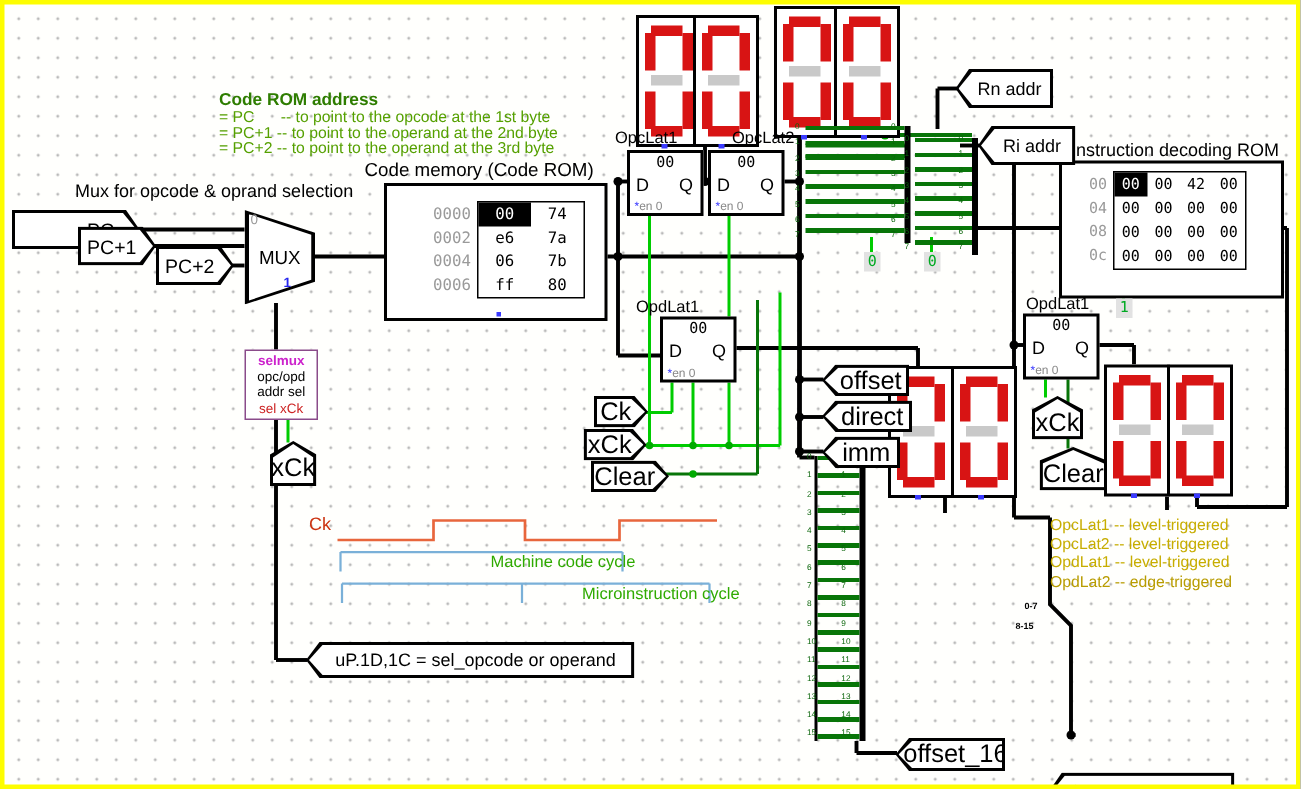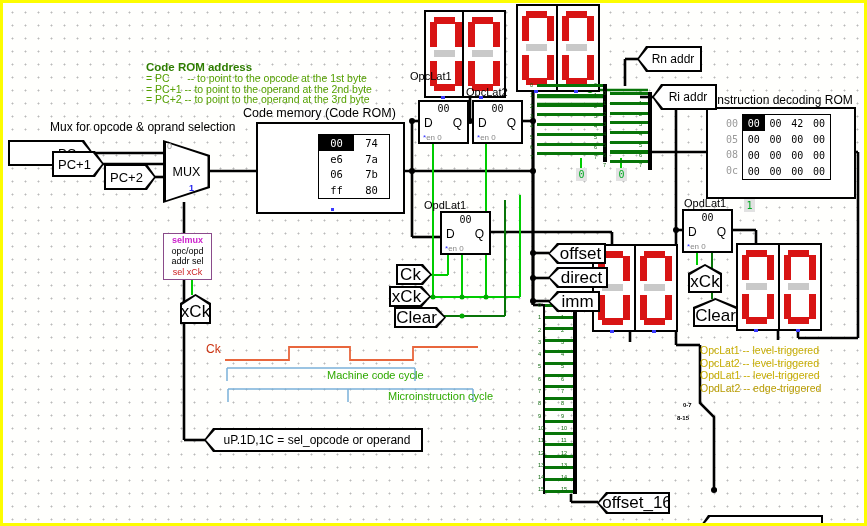--- a/index.html
+++ b/index.html
@@ -234,39 +234,45 @@
     <div class="m4">sel xCk</div>
   </div>
   <div class="tag tag-u f11" style="left:180px;top:294px;width:31px;height:24px;">
       <i></i>
       <span>xCk</span>
     </div>
 
   <div class="rombox" style="left:256px;top:122px;width:145px;height:88px;"></div>
   <div class="port" style="left:262px;top:163px;">A</div>
   <div class="port" style="left:388px;top:163px;">D</div>
+  <div class="addrcol cmp" style="left:266px;top:136px;width:48px;height:62px;font-size:10.5px;line-height:15.5px;">
+      <span>0000</span>
+      <span>0002</span>
+      <span>0004</span>
+      <span>0006</span>
+    </div>
   <div class="romgrid cmp" style="left:318px;top:134px;width:70px;height:63px;grid-template-columns:1fr 1fr;font-size:10.5px;">
     <span class="selcell">00</span>
     <span>74</span>
     <span>e6</span>
     <span>7a</span>
     <span>06</span>
     <span>7b</span>
     <span>ff</span>
     <span>80</span>
   </div>
   <div class="sellab" style="left:322px;top:196px;">sel</div>
   <div class="bpin" style="left:331px;top:208px;width:3px;"></div>
 
   <div class="rombox" style="left:706px;top:107px;width:146px;height:88px;"></div>
   <div class="port" style="left:711px;top:146px;">A</div>
   <div class="port" style="left:839px;top:146px;">D</div>
   <div class="addrcol cmp" style="left:714px;top:116px;width:24px;height:62px;font-size:10px;line-height:15.5px;">
       <span>00</span>
-      <span>05</span>
+      <span>04</span>
       <span>08</span>
       <span>0c</span>
     </div>
   <div class="romgrid cmp" style="left:742px;top:114px;width:87px;height:64px;grid-template-columns:1fr 1fr 1fr 1fr;font-size:10px;">
     <span class="selcell">00</span>
     <span>00</span>
     <span>42</span>
     <span>00</span>
     <span>00</span>
     <span>00</span>
@@ -362,28 +368,28 @@
 
   <div class="bpin" style="left:441px;top:96px;"></div>
   <div class="bpin" style="left:479px;top:96px;"></div>
   <div class="bpin" style="left:534px;top:90px;"></div>
   <div class="bpin" style="left:574px;top:90px;"></div>
   <div class="bpin" style="left:610px;top:330px;"></div>
   <div class="bpin" style="left:652px;top:330px;"></div>
   <div class="bpin" style="left:754px;top:329px;"></div>
   <div class="bpin" style="left:796px;top:329px;"></div>
 
-  <div class="latlab" style="left:410px;top:70px;">OpcLat1</div>
+  <div class="latlab" style="left:410px;top:86px;">OpcLat1</div>
   <div class="latch" style="left:418px;top:100px;">
     <div class="lv">00</div>
     <div class="ld">D</div>
     <div class="lq">Q</div>
     <div class="len"><span class="star">*</span><span>en 0</span></div>
   </div>
-  <div class="latlab" style="left:466px;top:86px;">OpcLat2</div>
+  <div class="latlab" style="left:488px;top:86px;">OpcLat2</div>
   <div class="latch" style="left:472px;top:100px;">
     <div class="lv">00</div>
     <div class="ld">D</div>
     <div class="lq">Q</div>
     <div class="len"><span class="star">*</span><span>en 0</span></div>
   </div>
   <div class="latlab" style="left:424px;top:199px;">OpdLat1</div>
   <div class="latch" style="left:440px;top:211px;">
     <div class="lv">00</div>
     <div class="ld">D</div>

